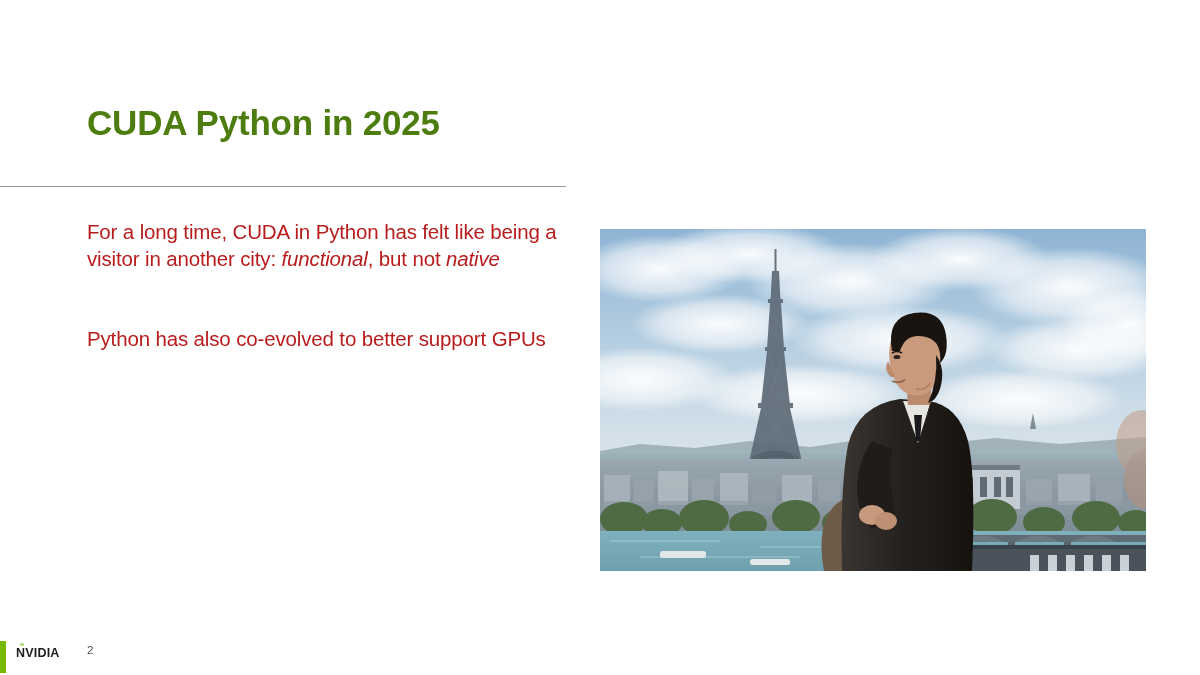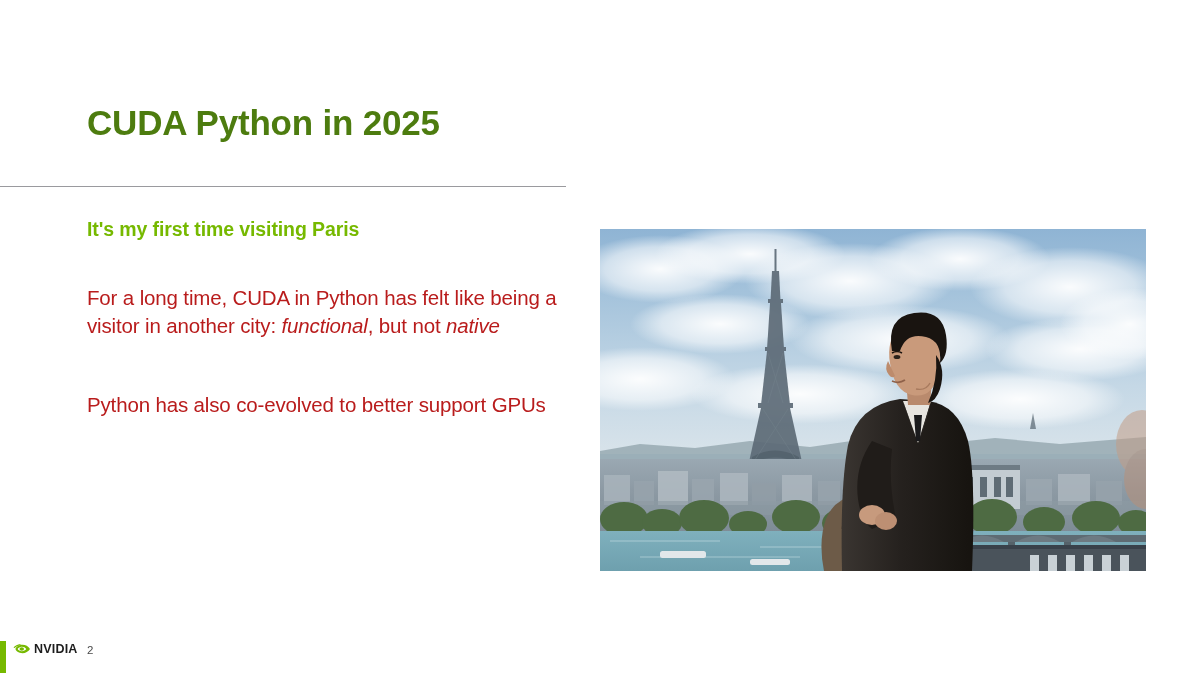--- a/index.html
+++ b/index.html
@@ -90,20 +90,21 @@
     height: 32px;
     background: #76b900;
   }
   #nvidia-logo {
     position: absolute;
     left: 13px;
     top: 643px;
     display: flex;
     align-items: flex-start;
     height: 16px;
+    flex-direction: column;
   }
   #nvidia-eye { display: block; }
   #nvidia-wordmark {
     font-size: 12.5px;
     font-weight: bold;
     color: #1d1d1d;
     letter-spacing: 0.2px;
     margin-left: 3px;
     line-height: 1;
   }
@@ -119,21 +120,20 @@
 </head>
 <body>
 
 <div id="slide">
 
   <div id="slide-title">CUDA Python in 2025</div>
 
   <div id="title-divider"></div>
 
   <div id="content-column">
-    <div id="section-heading">It's my first time visiting Paris</div>
 
     <p class="body-para">
       <span>For a long time, CUDA in Python has felt like being a visitor in another city: </span><em>functional</em><span>, but not </span><em>native</em>
     </p>
 
 
     <p class="body-para">
       <span>Python has also co-evolved to better support GPUs</span>
     </p>
   </div>

